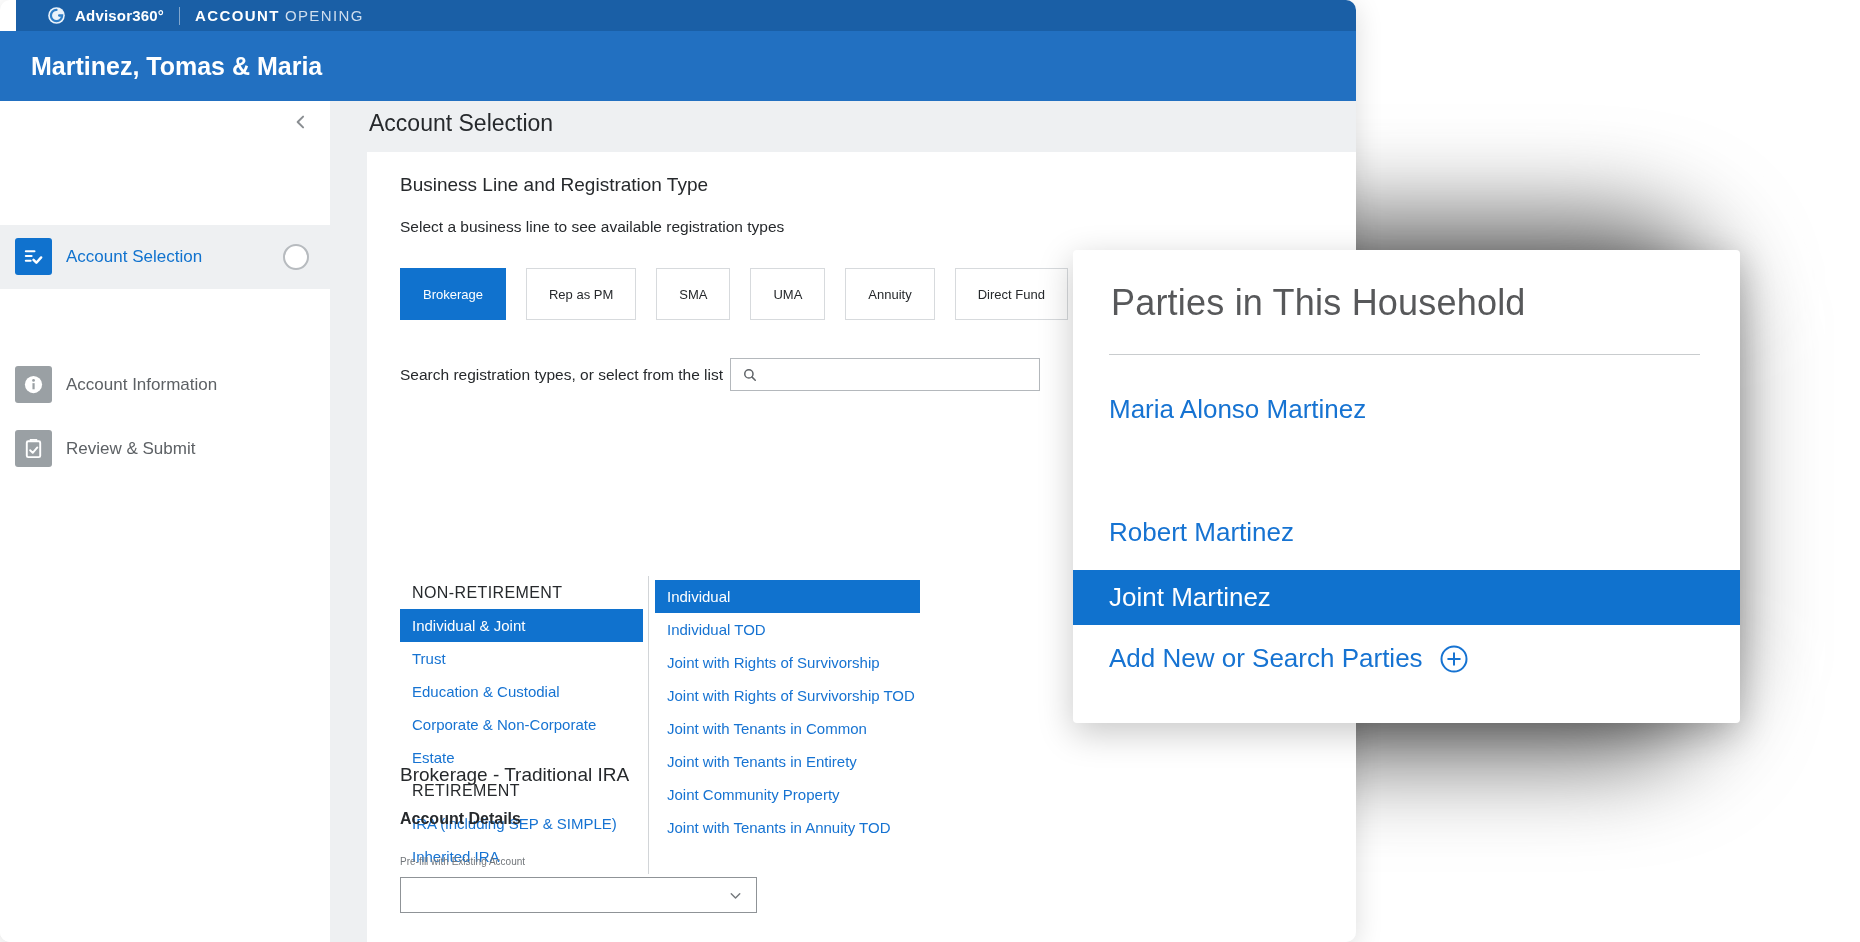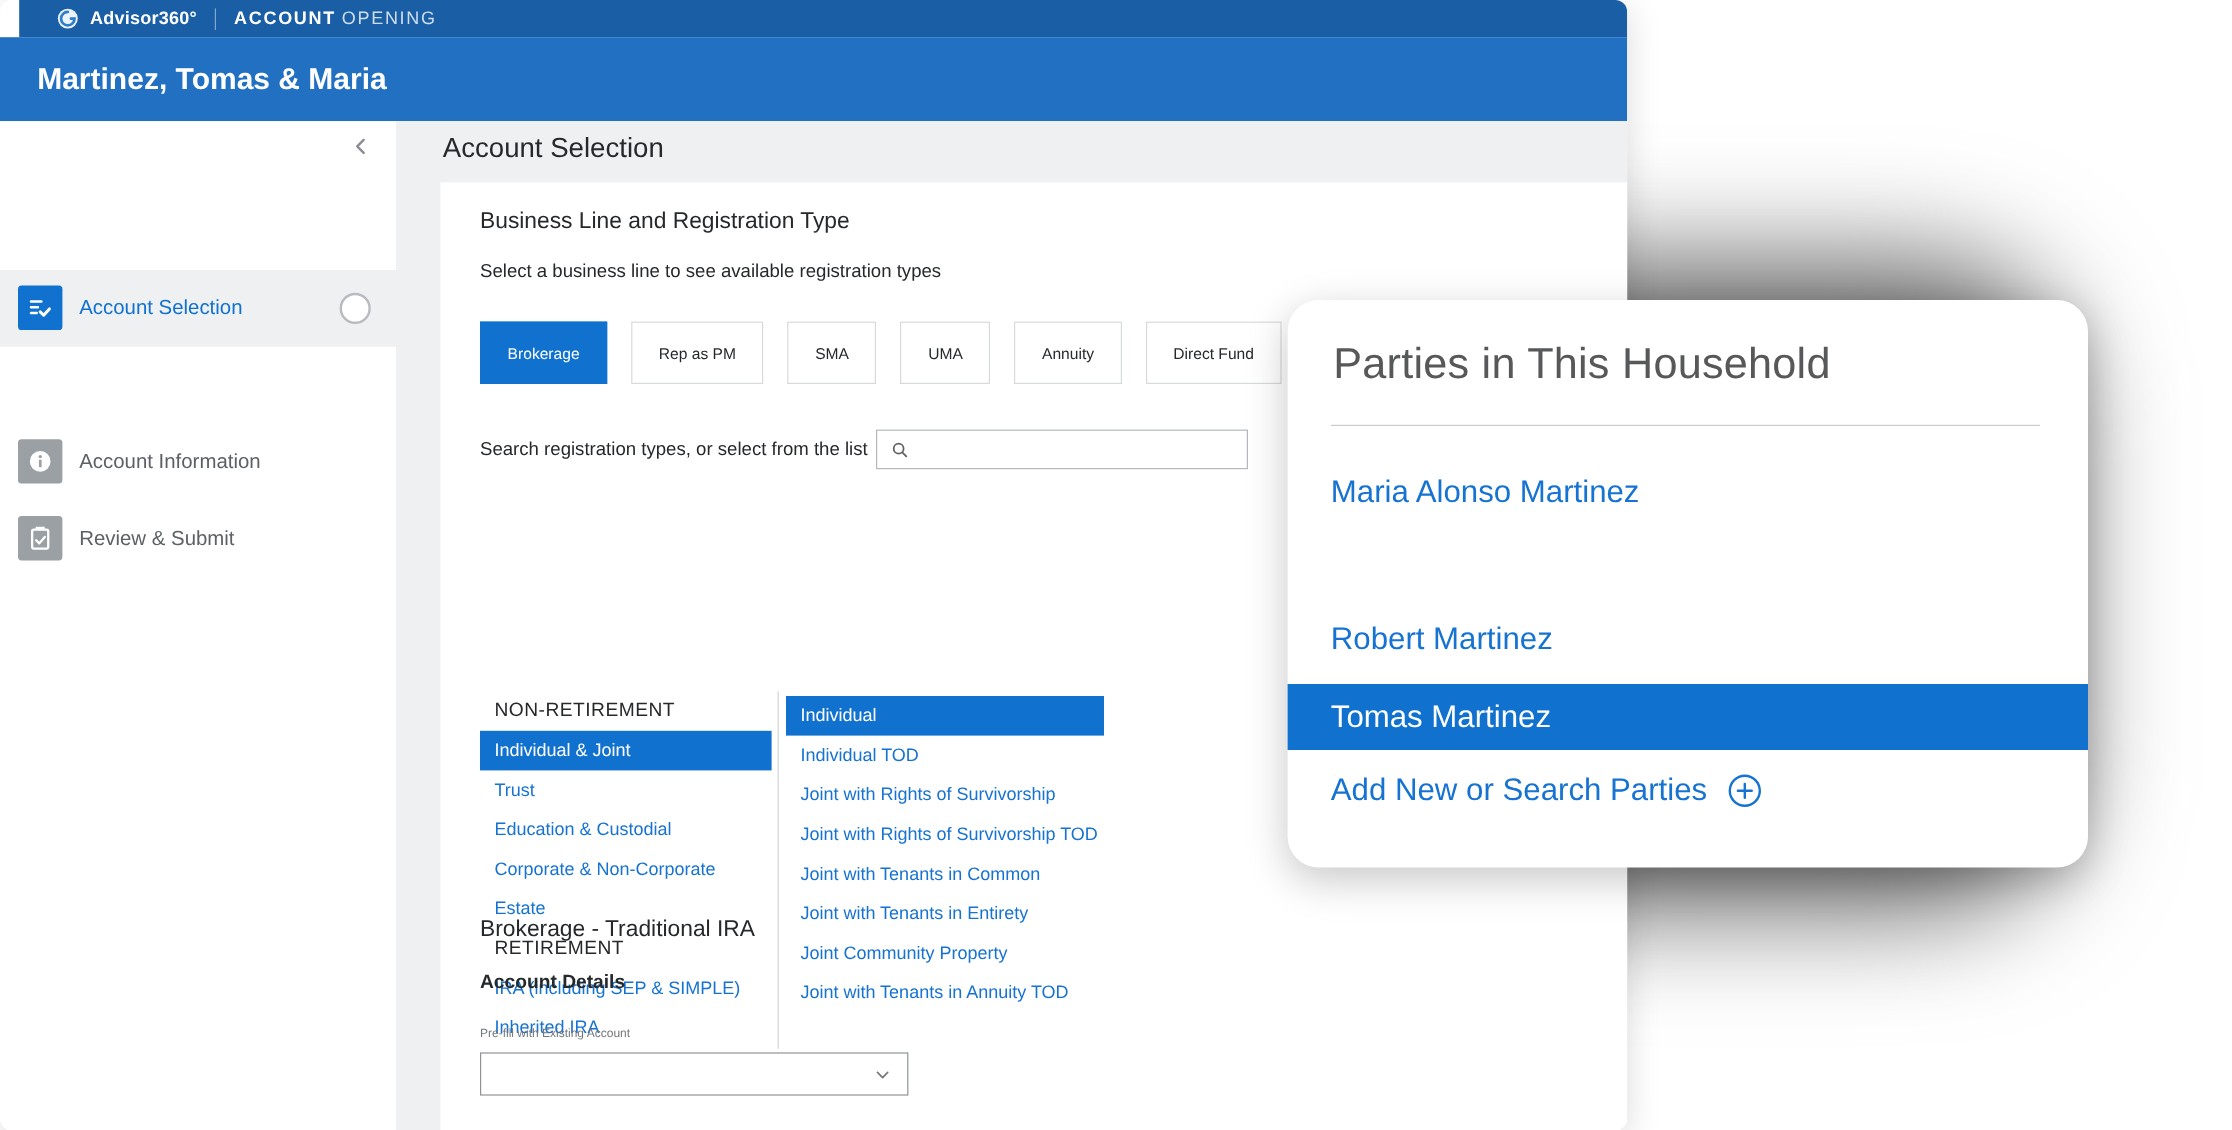--- a/index.html
+++ b/index.html
@@ -62,21 +62,21 @@
   .lrow.link.selected{background:#1072ce;color:#fff;}
   .detail-h{position:absolute;left:33px;top:612px;margin:0;font-size:19px;font-weight:500;color:#26292c;}
   .detail-sub{position:absolute;left:33px;top:658px;margin:0;font-size:16px;font-weight:700;color:#26292c;}
   .prefill-label{position:absolute;left:33px;top:704px;font-size:10px;color:#73777b;}
   .prefill-select{position:absolute;left:33px;top:725px;width:357px;height:36px;border:1px solid #8f9397;
     background:#fff;box-sizing:border-box;display:flex;align-items:center;cursor:pointer;}
   .prefill-select .val{flex:1;font-size:15px;padding-left:10px;color:#26292c;}
   .prefill-select .chev{margin-right:12px;}
   
   .overlay-card{position:absolute;left:1073px;top:250px;width:667px;height:473px;background:#fff;
-    border-radius:26px;z-index:5;box-shadow:0 10px 35px rgba(0,0,0,.22);}
+    border-radius:4px;z-index:5;box-shadow:0 10px 35px rgba(0,0,0,.22);}
   .oc-title{position:absolute;left:38px;top:32px;margin:0;font-size:36px;font-weight:400;color:#57585a;letter-spacing:.2px;}
   .oc-div{position:absolute;left:36px;right:40px;top:104px;height:1px;background:#c9ccce;}
   .oc-item{position:absolute;left:0;width:100%;height:55px;display:flex;align-items:center;
     padding-left:36px;box-sizing:border-box;font-size:26px;color:#1673d2;cursor:pointer;}
   .oc-item.selected{background:#1072ce;color:#fff;}
   .oc-item .plus{margin-left:16px;}
 </style>
 </head>
 <body>
 
@@ -209,21 +209,21 @@
     </div>
   </section>
 </div>
 
 <div class="overlay-card">
   <h2 class="oc-title">Parties in This Household</h2>
   <div class="oc-div"></div>
 
   <a class="oc-item" style="top:132px">Maria Alonso Martinez</a>
   <a class="oc-item" style="top:255px">Robert Martinez</a>
-  <a class="oc-item selected" style="top:320px">Tomas Martinez</a>
+  <a class="oc-item selected" style="top:320px">Joint Martinez</a>
 
   <a class="oc-item" style="top:381px">
     <span>Add New or Search Parties</span>
     <span class="plus">
       <svg viewBox="0 0 30 30" width="30" height="30" fill="none" stroke="#1673d2" stroke-width="2" stroke-linecap="round">
         <circle cx="15" cy="15" r="12.5"></circle>
           <path d="M15 9.2v11.6M9.2 15h11.6"></path>
       </svg>
     </span>
   </a>

